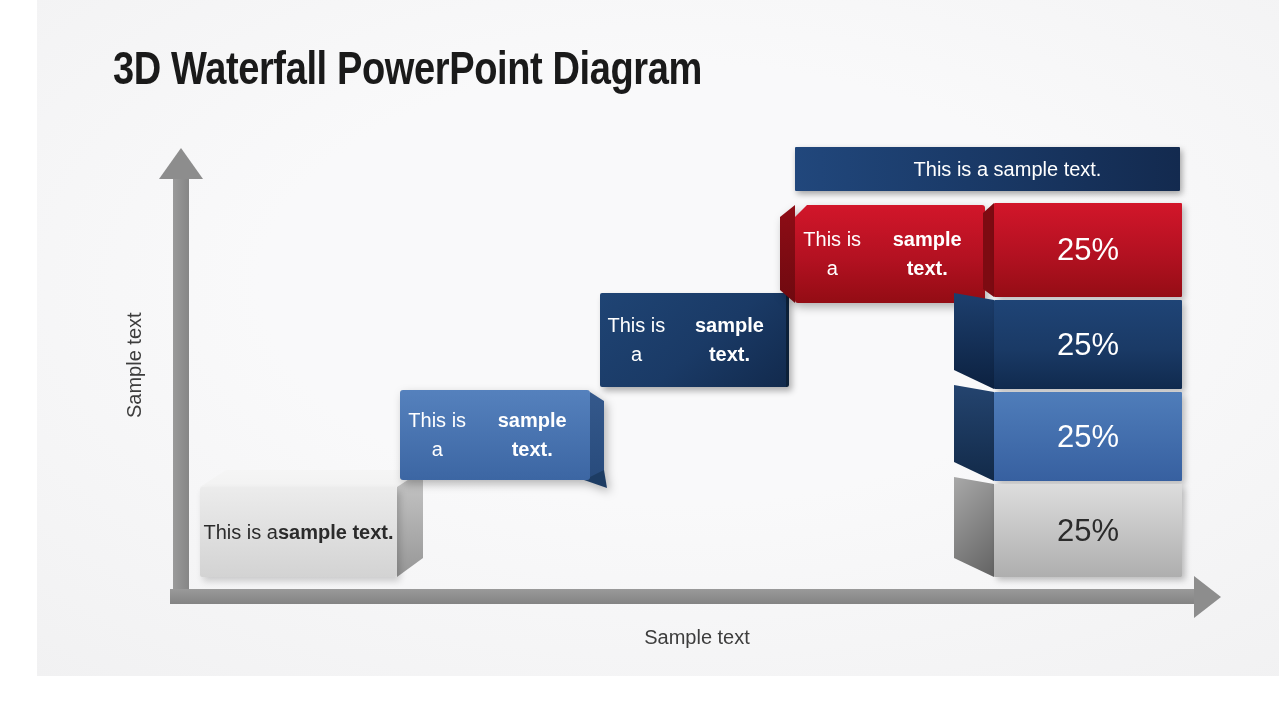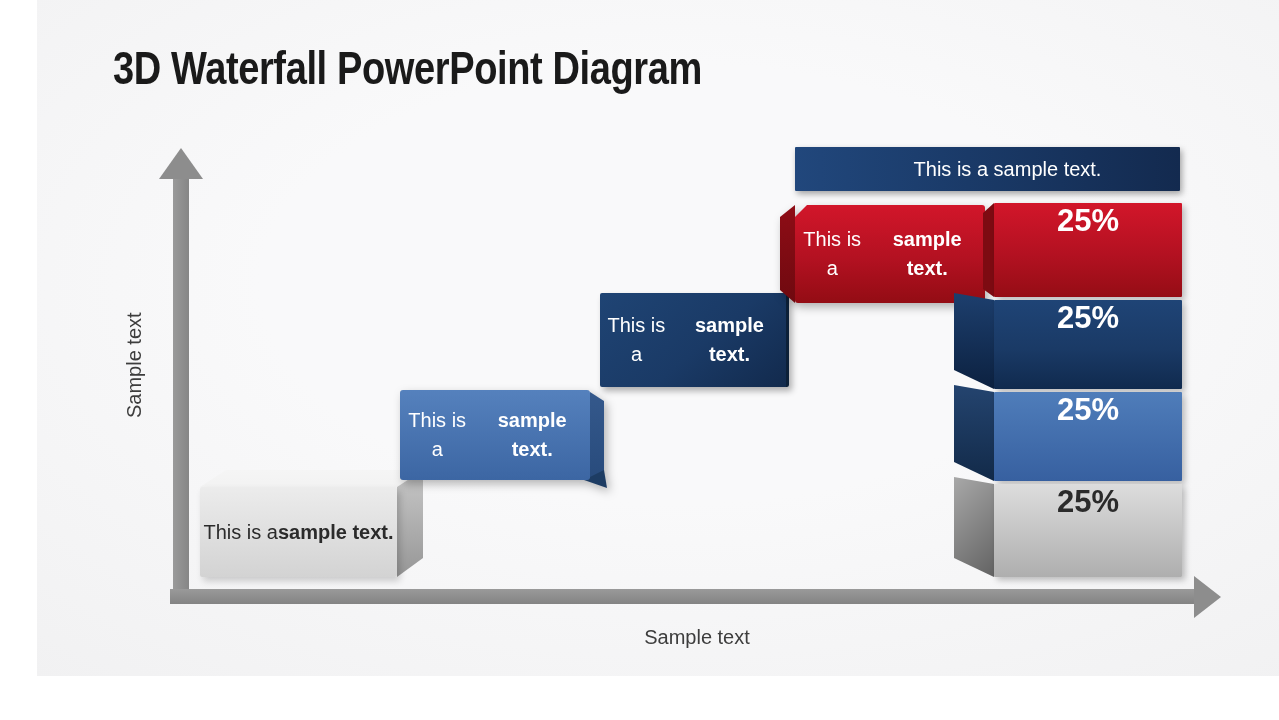--- a/index.html
+++ b/index.html
@@ -85,22 +85,22 @@
 
   
   .callout { position:absolute; left:758px; top:147px; width:385px; height:44px;
     display:flex; align-items:center; justify-content:center;
     background:linear-gradient(90deg,#21477c 0%, #1a3a68 45%, #132a4f 100%);
     color:#ffffff; font-size:20px; box-shadow:2px 3px 6px rgba(0,0,0,0.35);
     border-radius:1px;padding-left:40px; }
 
   
   .seg { position:absolute; left:957px; width:188px;
-    display:flex; justify-content:center;
-    font-size:31px; font-weight:700;
+    display:flex; align-items:center; justify-content:center;
+    font-size:31px; font-weight:400;
     box-shadow:3px 3px 6px rgba(0,0,0,0.25); border-radius:1px; }
   .side { position:absolute; left:917px; width:40px; }
 
   .seg-red  { top:203px; height:94px;
     background:linear-gradient(#d2162a 0%, #b31121 55%, #950d15 100%); color:#fff; }
   .side-red { left:946px; top:203px; width:11px; height:96px;
     clip-path:polygon(0 10px, 11px 0, 11px 94px, 0 86px);
     background:#7d0b12; }
 
   .seg-navy  { top:300px; height:89px;

